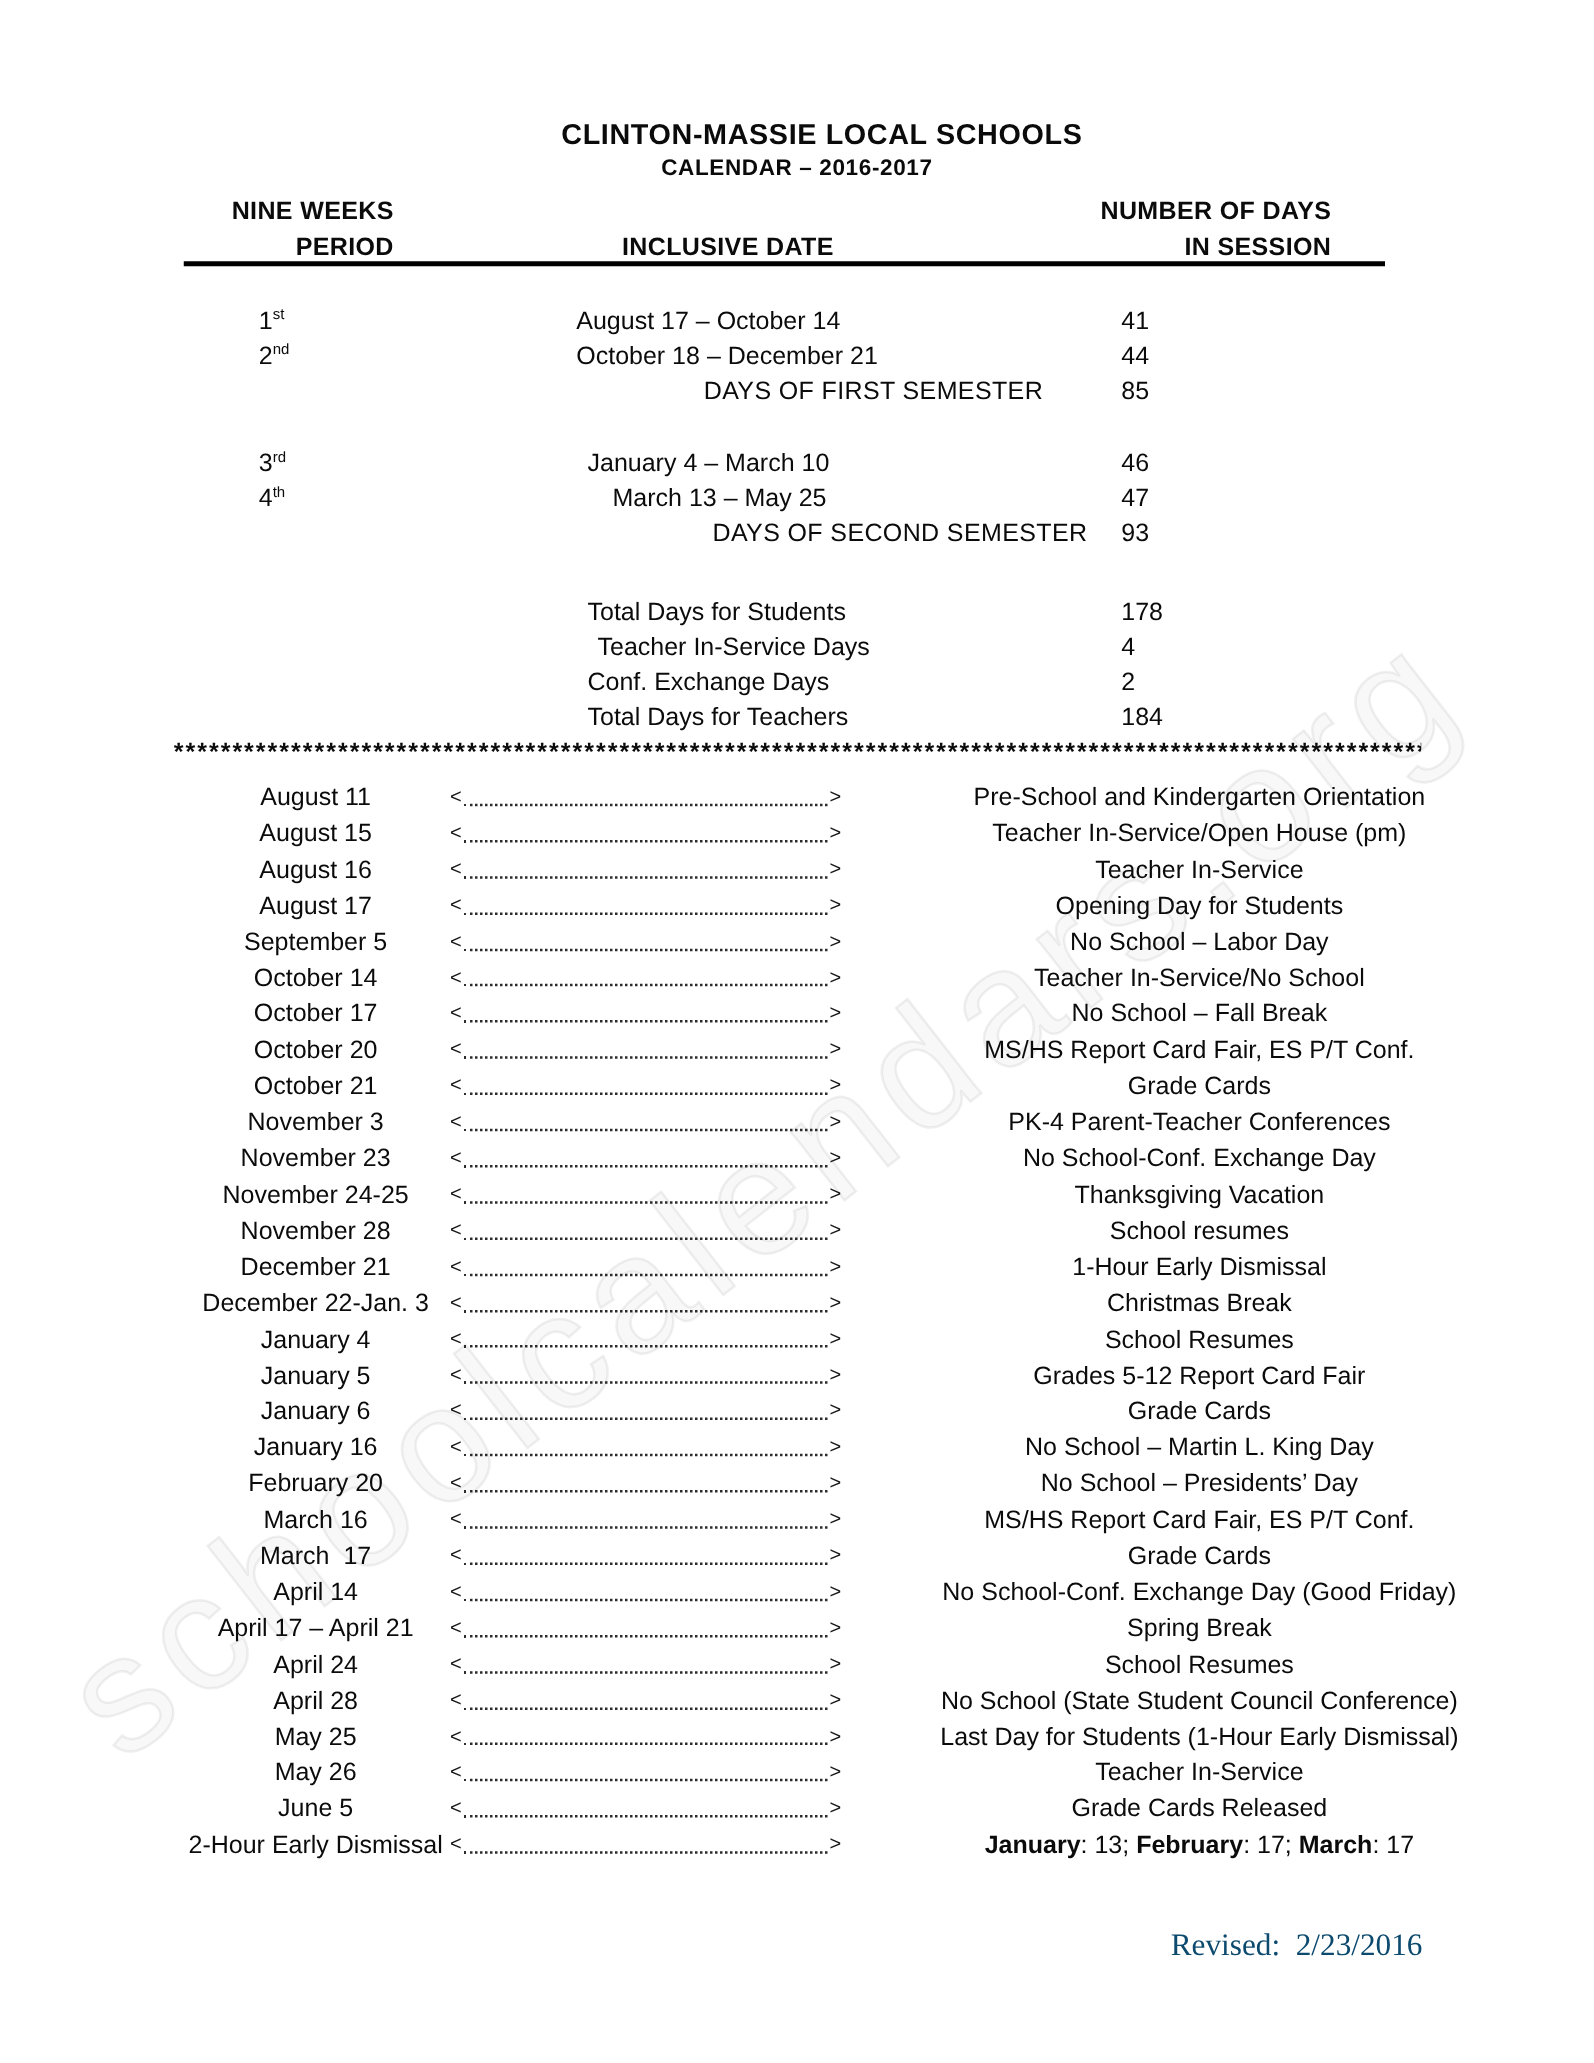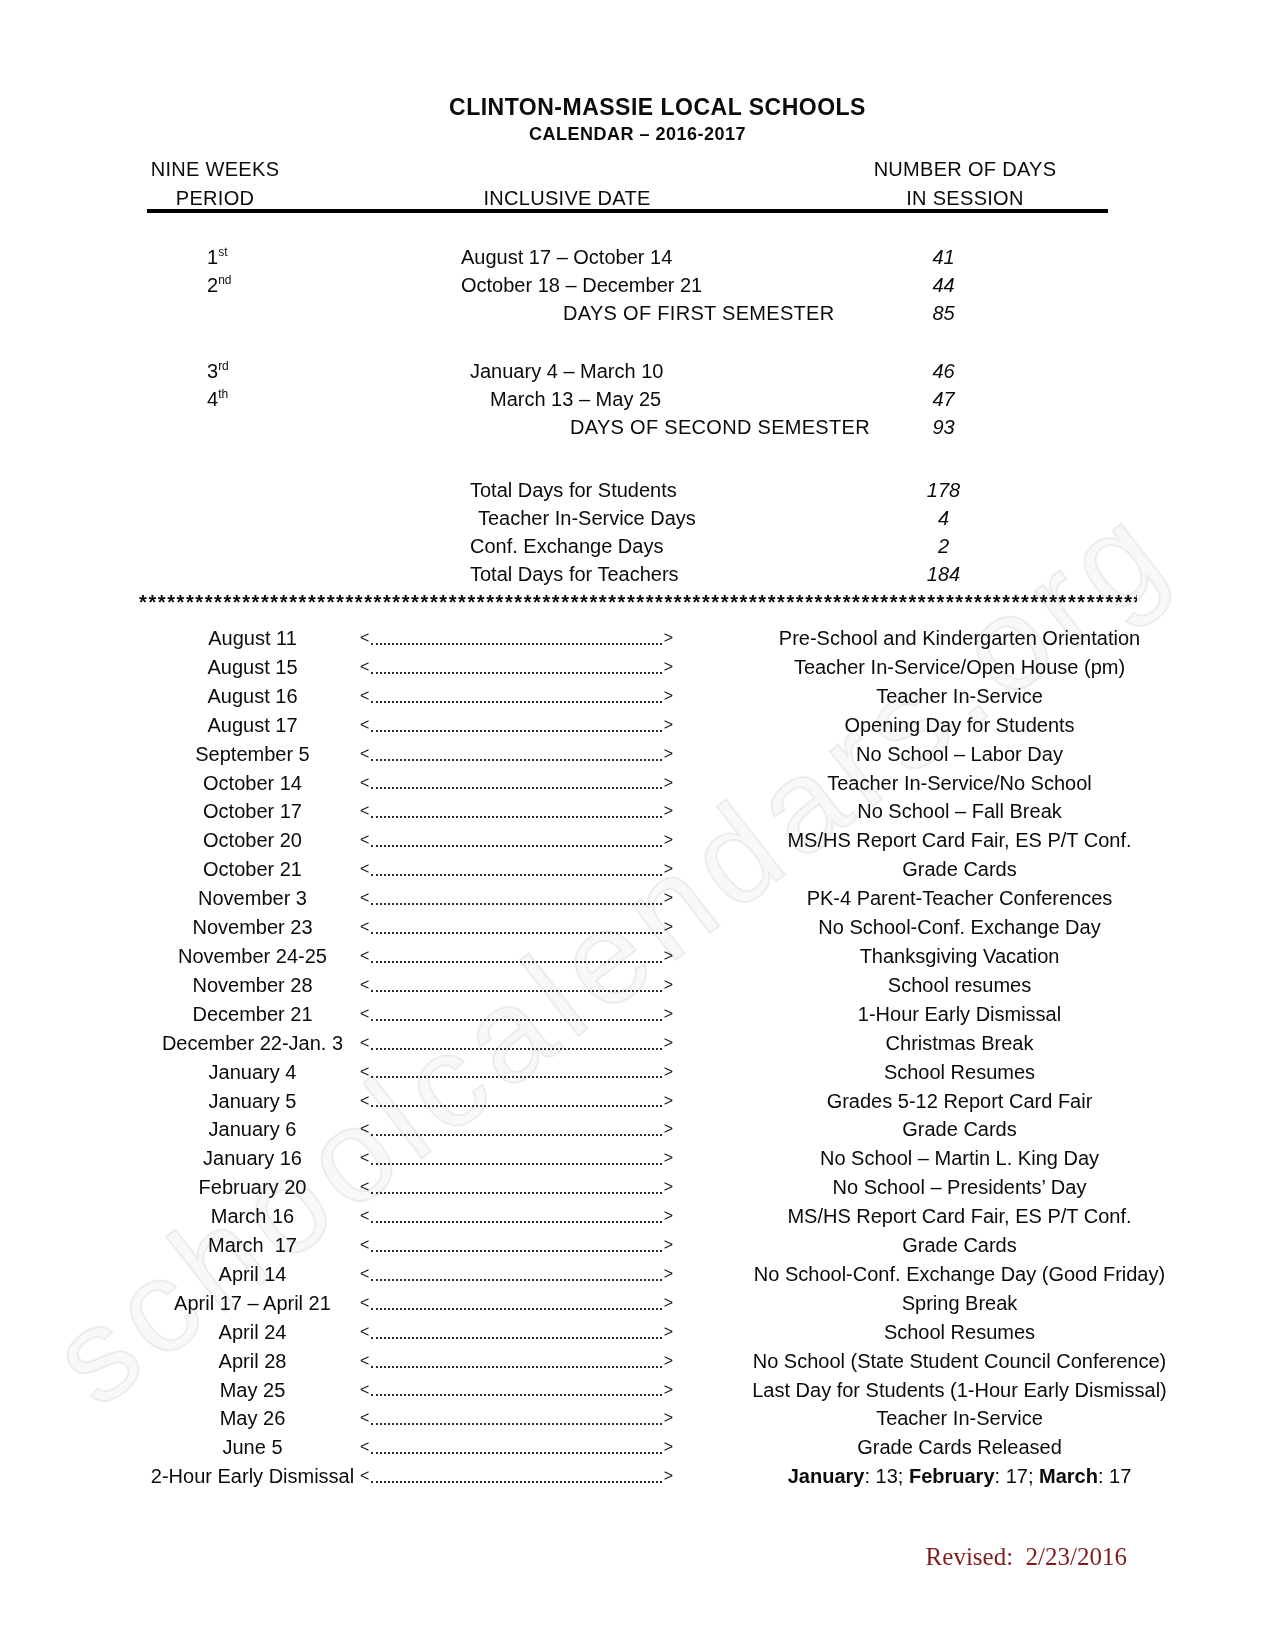--- a/index.html
+++ b/index.html
@@ -29,56 +29,56 @@
   }
   
   .doc-title{
     position:absolute;top:94px;left:0;width:100%;
     text-align:center;font-size:23px;font-weight:bold;letter-spacing:0.5px;padding-left:20px;
   }
   .doc-subtitle{
     position:absolute;top:124px;left:0;width:100%;
     text-align:center;font-size:18px;font-weight:bold;letter-spacing:0.5px;
   }
-  .colhead{position:absolute;font-size:20px;font-weight:normal;text-align:center;letter-spacing:0.3px;}
+  .colhead{position:absolute;font-size:20px;font-weight:bold;text-align:right;letter-spacing:0.3px;}
   .ch-period1{top:158px;left:115px;width:200px;}
   .ch-period2{top:187px;left:115px;width:200px;}
   .ch-date{top:187px;left:467px;width:200px;}
   .ch-days1{top:158px;left:865px;width:200px;}
   .ch-days2{top:187px;left:865px;width:200px;}
   .head-rule{
     position:absolute;top:209px;left:147px;width:961px;height:4px;background:#000;
   }
   
   .srow{position:absolute;left:0;width:100%;height:28px;font-size:20px;}
   .c-ord{position:absolute;left:207px;}
   .c-ord sup{font-size:12px;vertical-align:super;line-height:0;}
   .c-date{position:absolute;left:461px;white-space:pre;}
   .c-sem{position:absolute;left:563px;letter-spacing:0.3px;}
   .c-tot{position:absolute;left:470px;}
-  .c-days{position:absolute;left:856px;width:175px;text-align:center;font-style:italic;}
+  .c-days{position:absolute;left:897px;width:175px;text-align:left;}
   
   .separator{
     position:absolute;top:591px;left:139px;width:998px;height:24px;
     overflow:hidden;white-space:nowrap;font-size:20px;font-weight:bold;letter-spacing:1.6px;
   }
   
   .events{position:absolute;top:624px;left:145px;width:1060px;z-index:1;text-align:center;}
   .event-row{display:flex;align-items:flex-start;line-height:28.9px;font-size:20px;}
   .event-date{width:215px;white-space:pre;flex:none;}
   .event-leader{width:313px;flex:none;display:flex;height:28.9px;}
   .event-leader .bracket{font-size:16px;line-height:28.9px;flex:none;color:#161616;}
   .event-leader .dots{flex:1;align-self:flex-end;height:0;border-bottom:2.4px dotted #2c2c2c;margin:0 2px 8px 2px;}
   .event-desc{flex:1;padding-left:41px;white-space:pre-wrap;}
   .event-desc b{font-weight:bold;}
   
   .revised{
-    position:absolute;top:1543px;right:148px;
+    position:absolute;top:1543px;right:137px;
     font-family:"Liberation Serif","DejaVu Serif",serif;
-    font-size:25px;white-space:pre;color:#7f1d1d;
+    font-size:25px;white-space:pre;color:#0c4a6e;
   }
 </style>
 </head>
 <body>
 
 <div class="page">
 
   <div class="watermark">schoolcalendars.org</div>
 
   <div class="doc-title">CLINTON-MASSIE LOCAL SCHOOLS</div>

